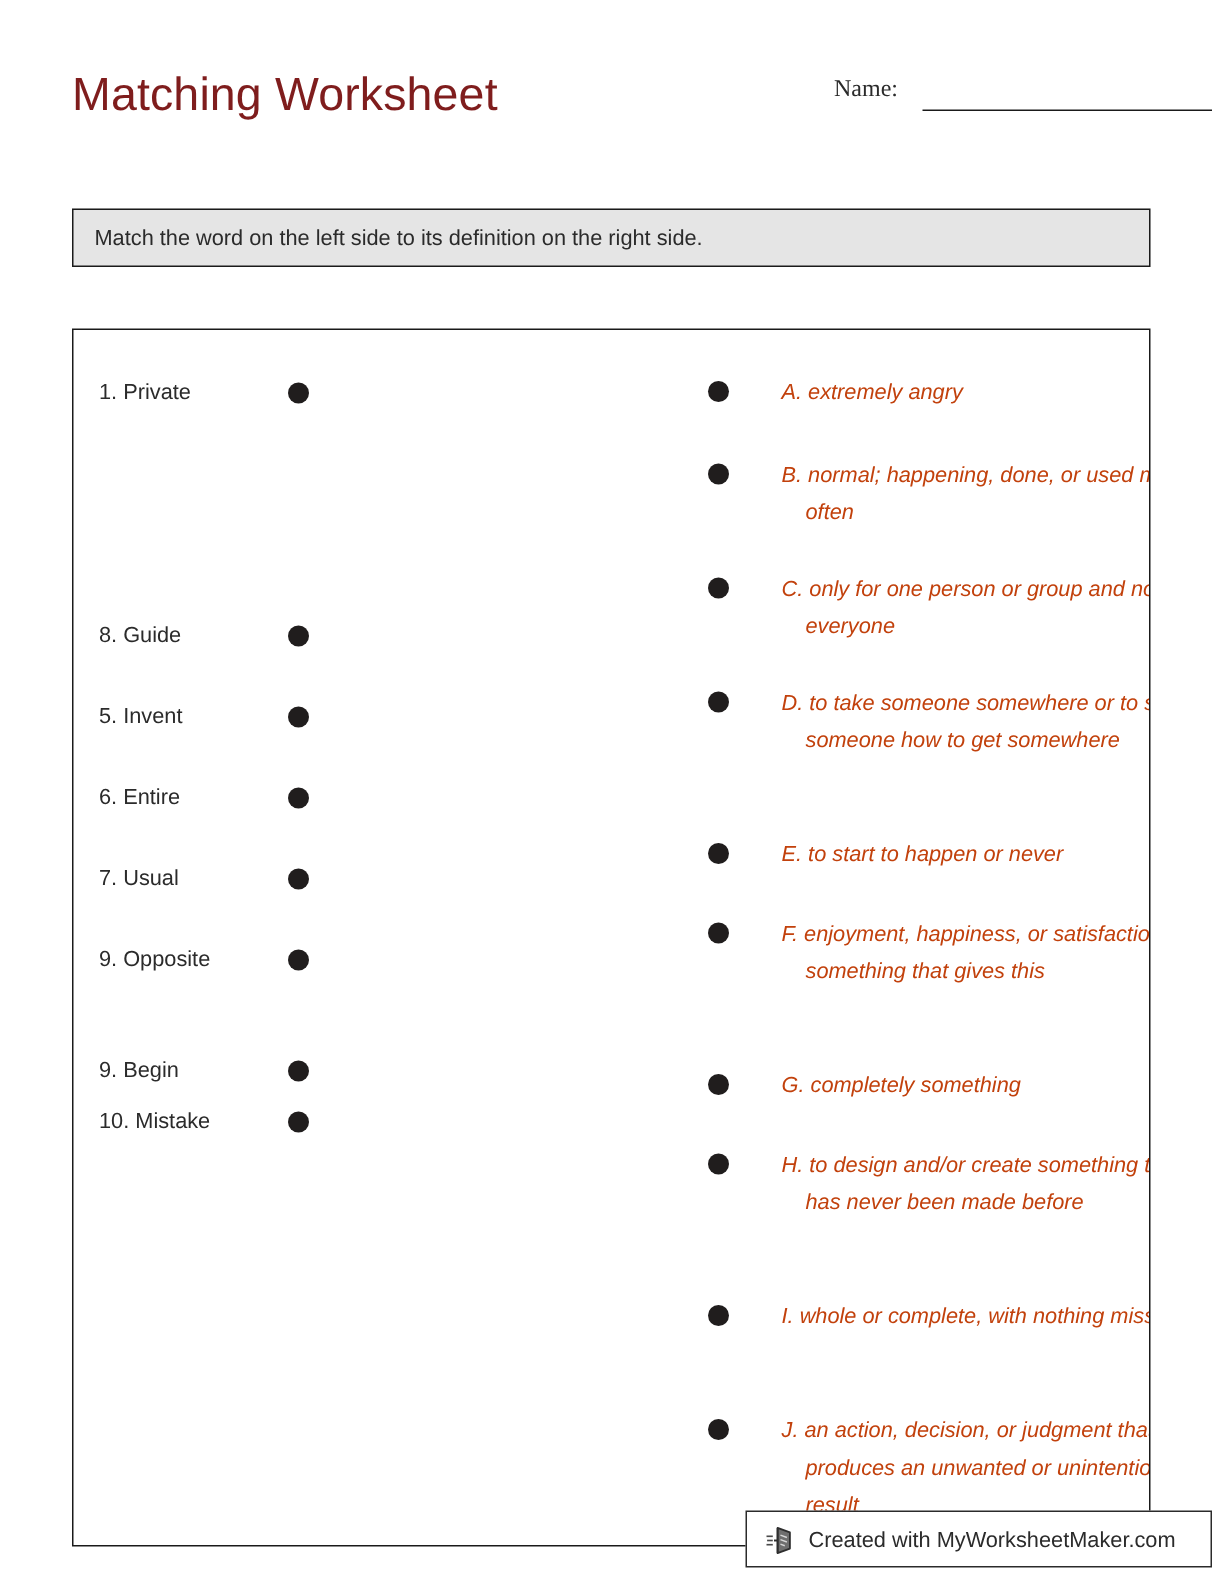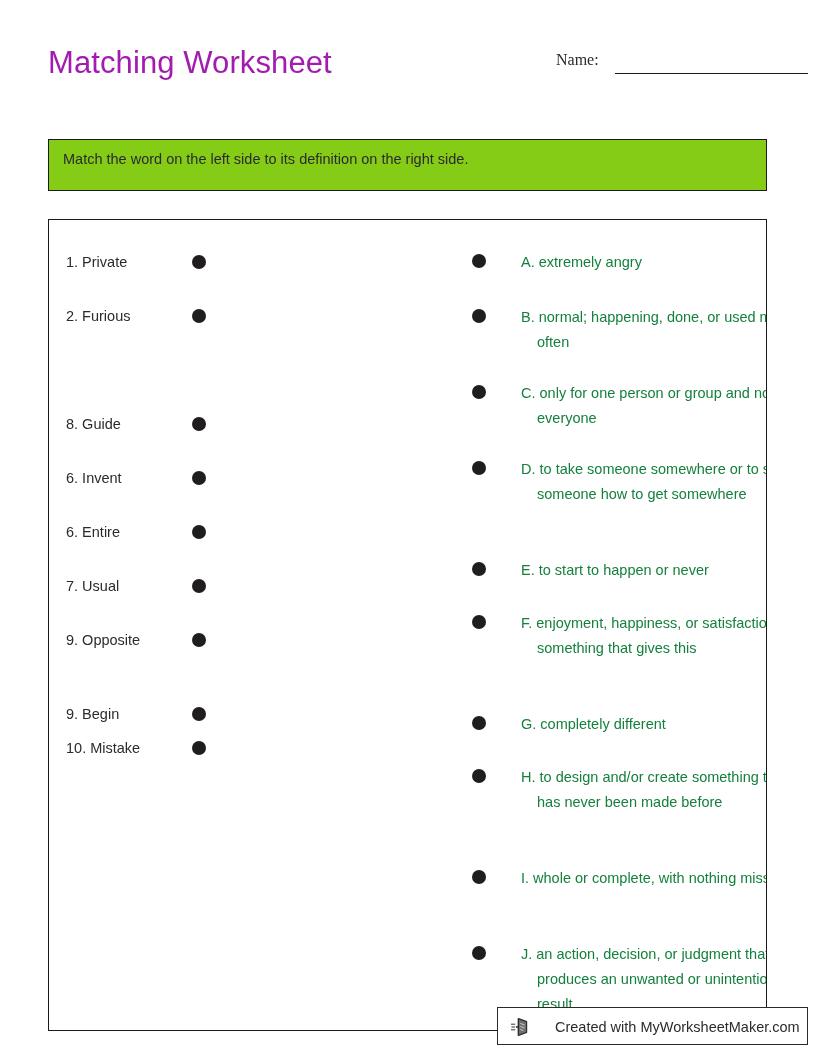--- a/index.html
+++ b/index.html
@@ -26,21 +26,21 @@
   }
 
   
   .title {
     position: absolute;
     left: 48px;
     top: 46px;
     font-size: 31px;
     font-weight: 400;
     letter-spacing: 0.1px;
-    color: #a21caf;
+    color: #7f1d1d;
     line-height: 1.1;
     white-space: nowrap;
   }
 
   .name-block {
     position: absolute;
     left: 516px;
     top: 51px;
     width: 256px;
     height: 30px;
@@ -63,24 +63,24 @@
     height: 0;
     border-bottom: 1.6px solid #1a1a1a;
   }
 
   
   .instruction-box {
     position: absolute;
     left: 48px;
     top: 139px;
     width: 719px;
-    height: 52px;
+    height: 39px;
     border: 1.5px solid #1a1a1a;
     box-sizing: border-box;
-    background: #84cc16;
+    background: #e5e5e5;
     text-align: right;
   }
   .instruction-text {
     position: absolute;
     left: 14px;
     top: 10px;
     font-size: 14.5px;
     color: #2b2b2b;
     white-space: nowrap;
     line-height: 1.3;
@@ -152,21 +152,22 @@
     left: 63px;
     top: 3px;
   }
   .rrow .rdef {
     position: absolute;
     left: 112px;
     top: -1px;
     width: 288px;
     font-size: 14.5px;
     line-height: 25px;
-    color: #15803d;
+    color: #c2410c;
+    font-style: italic;
   }
   .rdef-inner {
     display: block;
     padding-left: 16px;
     text-indent: -16px;
   }
 
   
   .badge {
     position: absolute;
@@ -180,21 +181,21 @@
   }
   .badge-icon {
     position: absolute;
     left: 12px;
     top: 8px;
     width: 22px;
     height: 22px;
   }
   .badge-text {
     position: absolute;
-    left: 57px;
+    left: 41px;
     top: 9px;
     font-size: 14.5px;
     color: #2b2b2b;
     white-space: nowrap;
     line-height: 20px;
   }
 </style>
 </head>
 <body>
 
@@ -211,30 +212,26 @@
     <span class="instruction-text">Match the word on the left side to its definition on the right side.</span>
   </div>
 
   <div class="match-box">
 
     <div class="col-left">
       <div class="lrow" style="top:32px">
         <span class="lword">1. Private</span>
         <span class="dot"></span>
       </div>
-      <div class="lrow" style="top:86px">
-        <span class="lword">2. Furious</span>
-        <span class="dot"></span>
-      </div>
       <div class="lrow" style="top:194px">
         <span class="lword">8. Guide</span>
         <span class="dot"></span>
       </div>
       <div class="lrow" style="top:248px">
-        <span class="lword">6. Invent</span>
+        <span class="lword">5. Invent</span>
         <span class="dot"></span>
       </div>
       <div class="lrow" style="top:302px">
         <span class="lword">6. Entire</span>
         <span class="dot"></span>
       </div>
       <div class="lrow" style="top:356px">
         <span class="lword">7. Usual</span>
         <span class="dot"></span>
       </div>
@@ -285,21 +282,21 @@
       </div>
       <div class="rrow" style="top:392px">
         <span class="dot"></span>
         <span class="rdef">
             <span class="rdef-inner">F. enjoyment, happiness, or satisfaction, or something that gives this</span>
           </span>
       </div>
       <div class="rrow" style="top:493px">
         <span class="dot"></span>
         <span class="rdef">
-            <span class="rdef-inner">G. completely different</span>
+            <span class="rdef-inner">G. completely something</span>
           </span>
       </div>
       <div class="rrow" style="top:546px">
         <span class="dot"></span>
         <span class="rdef">
             <span class="rdef-inner">H. to design and/or create something that has never been made before</span>
           </span>
       </div>
       <div class="rrow" style="top:647px">
         <span class="dot"></span>

